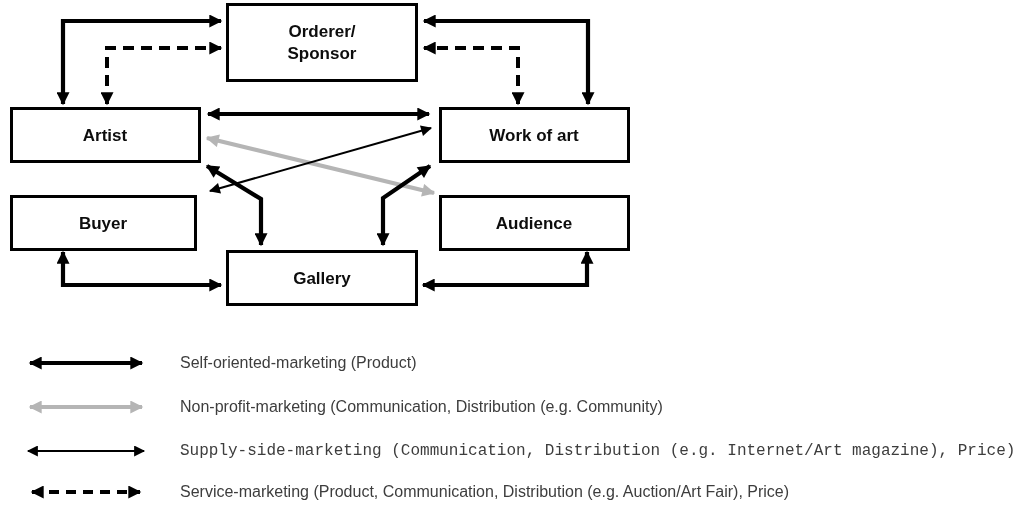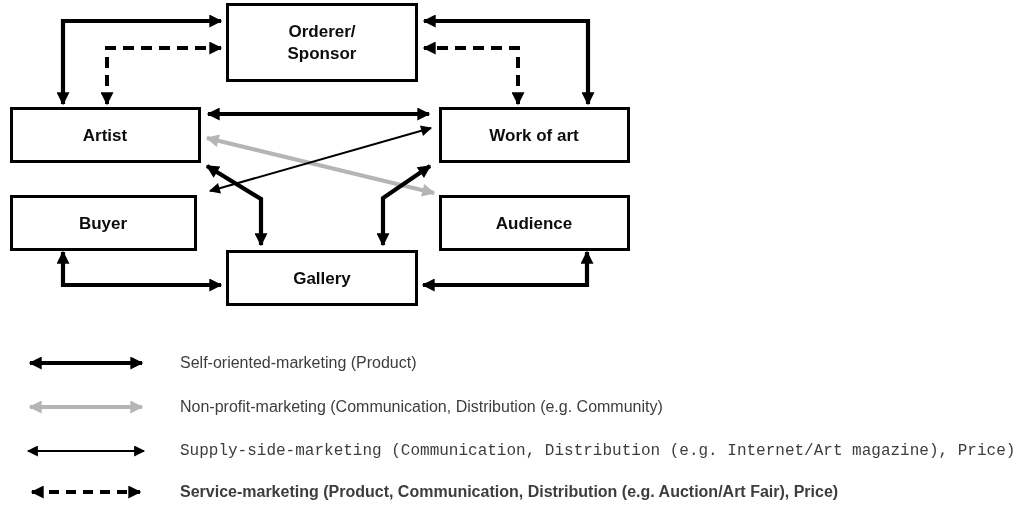--- a/index.html
+++ b/index.html
@@ -101,19 +101,19 @@
       <path class="shaft-gray" d="M 14,12 L 126,12" marker-start="url(#ah-gray)" marker-end="url(#ah-gray)"></path>
     </svg>
     <span class="legend-label">Non-profit-marketing (Communication, Distribution (e.g. Community)</span>
   </div>
   <div class="legend-row" style="top:439px;font-family:Liberation Mono, monospace;">
     <svg viewBox="0 0 140 24">
       <path class="shaft-thin" d="M 12,12 L 128,12" marker-start="url(#ah-thin)" marker-end="url(#ah-thin)"></path>
     </svg>
     <span class="legend-label">Supply-side-marketing (Communication, Distribution (e.g. Internet/Art magazine), Price)</span>
   </div>
-  <div class="legend-row" style="top:480px;font-weight:bold;">
+  <div class="legend-row" style="top:480px;">
     <svg viewBox="0 0 140 24">
       <path class="shaft-dash" style="stroke-dasharray:10 7;" d="M 16,12 L 124,12" marker-start="url(#ah-thick)" marker-end="url(#ah-thick)"></path>
     </svg>
     <span class="legend-label">Service-marketing (Product, Communication, Distribution (e.g. Auction/Art Fair), Price)</span>
   </div>
 </div>
 
 </body></html>

